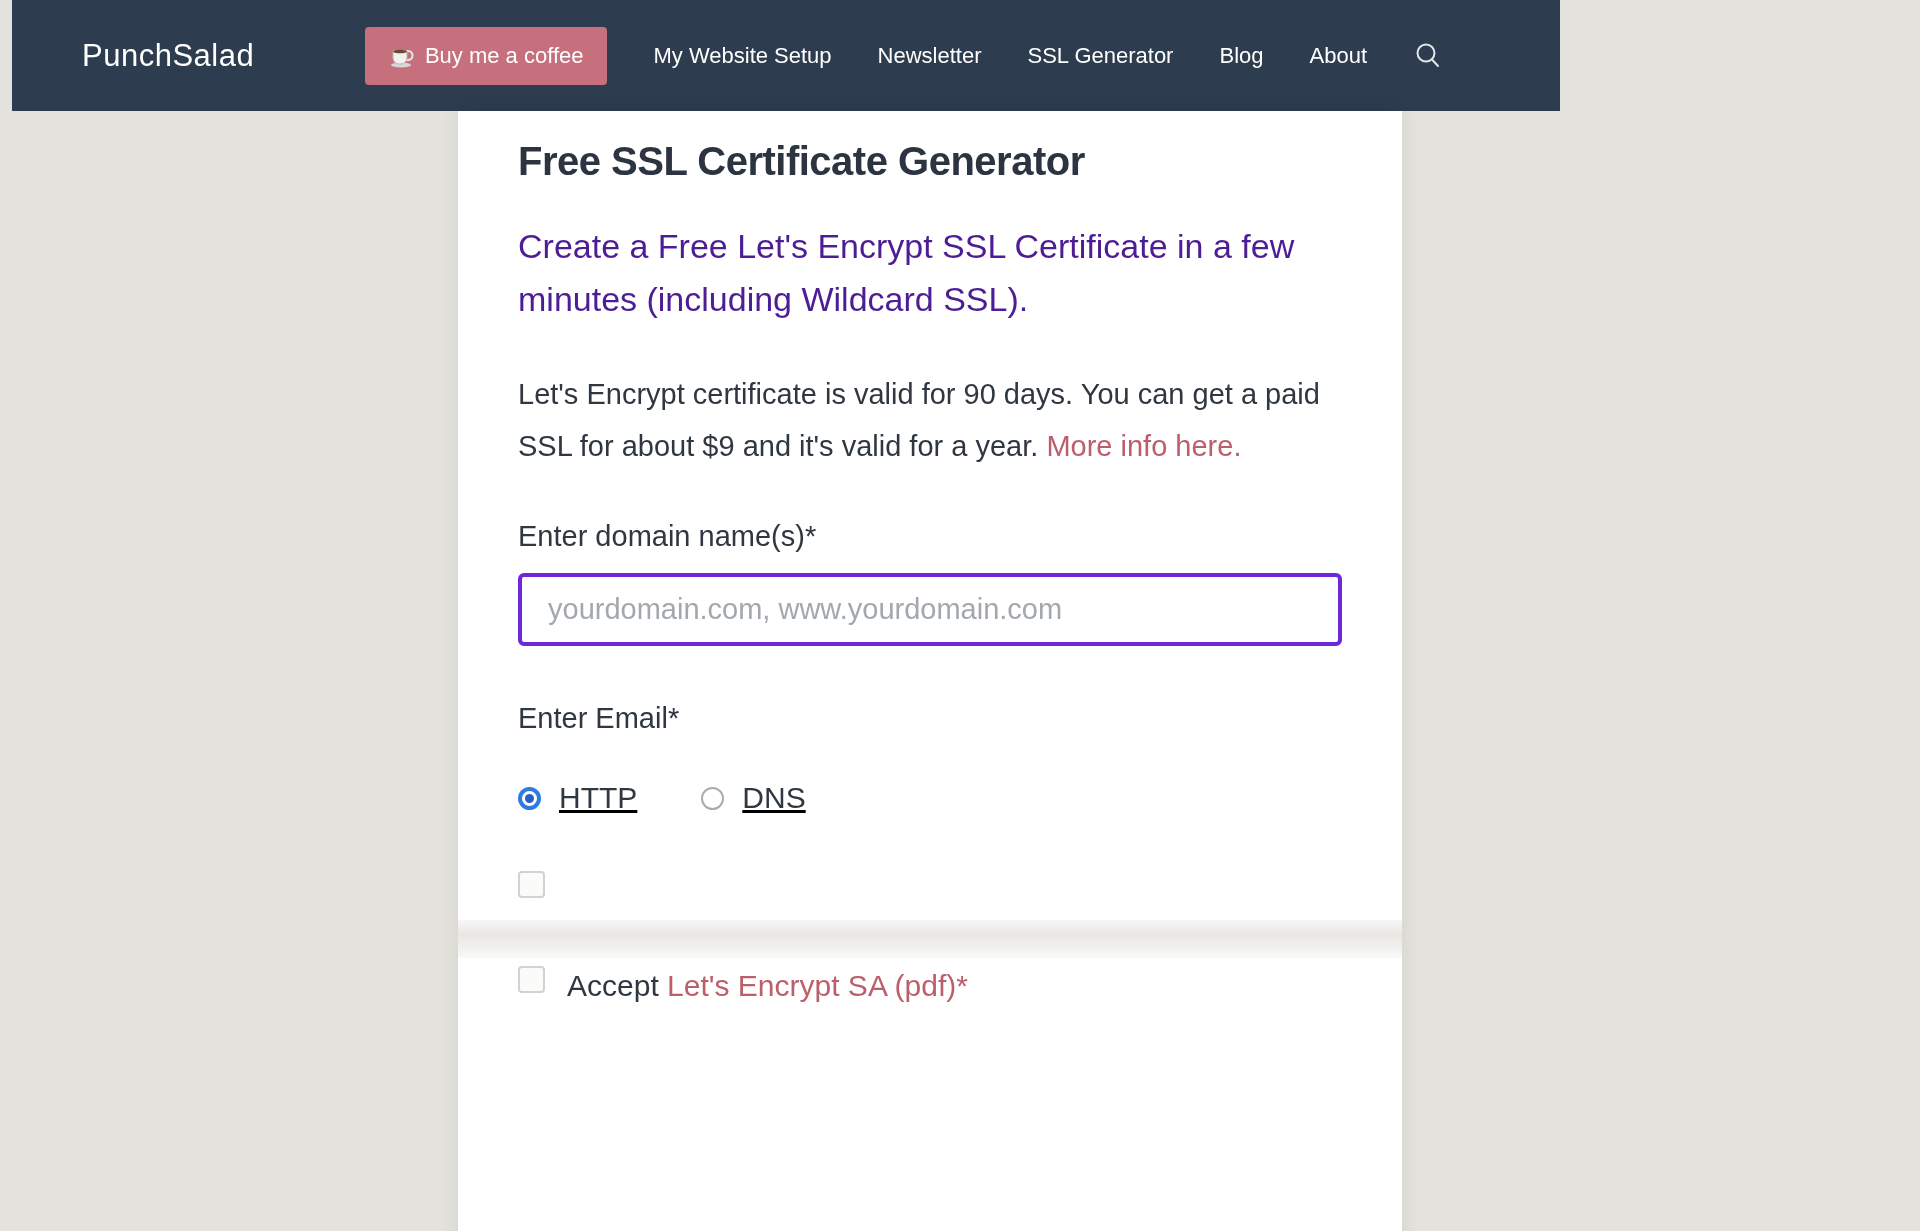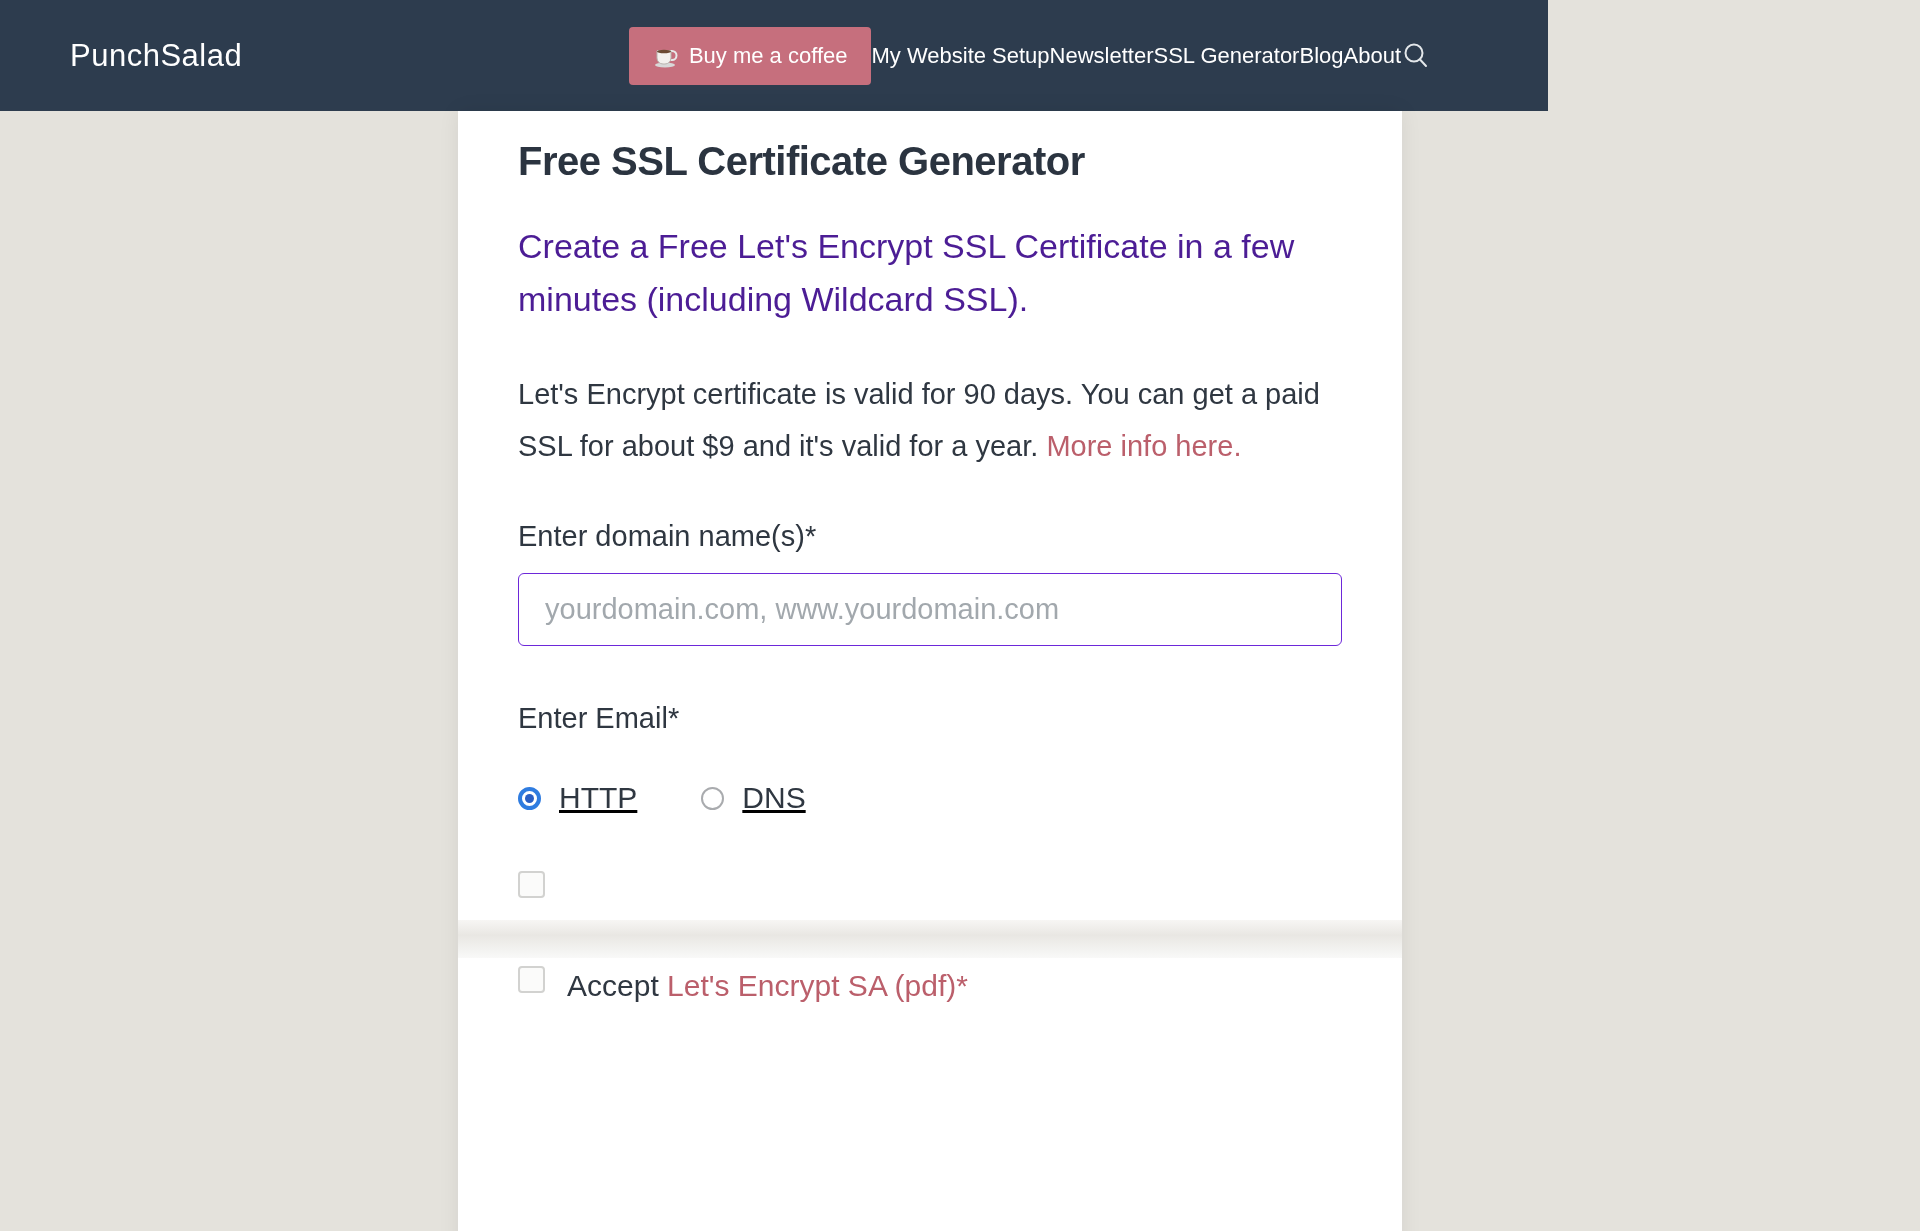--- a/index.html
+++ b/index.html
@@ -5,33 +5,33 @@
   * { box-sizing: border-box; margin: 0; padding: 0; }
   html, body {
     width: 1920px; height: 1231px;
     overflow: hidden;
     background: #e4e2dc;
     font-family: "Liberation Sans", sans-serif;
   }
 
   
   .navbar {
-    position: absolute; top: 0; left: 0;
+    position: absolute; top: 0; left: 12px;
     width: 1548px; height: 111px;
     background: #2d3c4e;
     display: flex; align-items: center;
     padding: 0 117px 0 70px;
   }
   .logo {
     color: #ffffff; font-size: 31px; font-weight: 400;
     letter-spacing: 0.5px; cursor: pointer;
   }
   .nav-menu {
     margin-left: auto;
-    display: flex; align-items: center; 
+    display: flex; align-items: center; gap: 46px;
   }
   .nav-link {
     color: #ffffff; font-size: 22px; text-decoration: none; cursor: pointer;
     white-space: nowrap;
   }
   .coffee-btn {
     display: flex; align-items: center; gap: 10px;
     background: #c66f7d; color: #ffffff;
     font-size: 22px; text-decoration: none; cursor: pointer;
     height: 58px; padding: 0 24px; border-radius: 4px;
@@ -63,21 +63,21 @@
     font-size: 29px; color: #2f3741; line-height: 1.8;
   }
   .text-link { color: #bb5f6b; text-decoration: none; cursor: pointer; }
 
   .field-label {
     display: block; margin-top: 48px;
     font-size: 29px; color: #2f3741;
   }
   .text-input {
     margin-top: 20px; width: 824px; height: 73px;
-    border: 1px solid #6d28d9; border-radius: 6px;
+    border: 4px solid #6d28d9; border-radius: 6px;
     font-size: 29px; color: #2f3741; padding: 0 26px;
     font-family: "Liberation Sans", sans-serif;
     outline: none; background: #fff;
   }
   .text-input::placeholder { color: #a2a8ad; opacity: 1; }
 
   .radio-row {
     margin-top: 46px;
     display: flex; align-items: center; gap: 64px; text-decoration: underline;
   }

